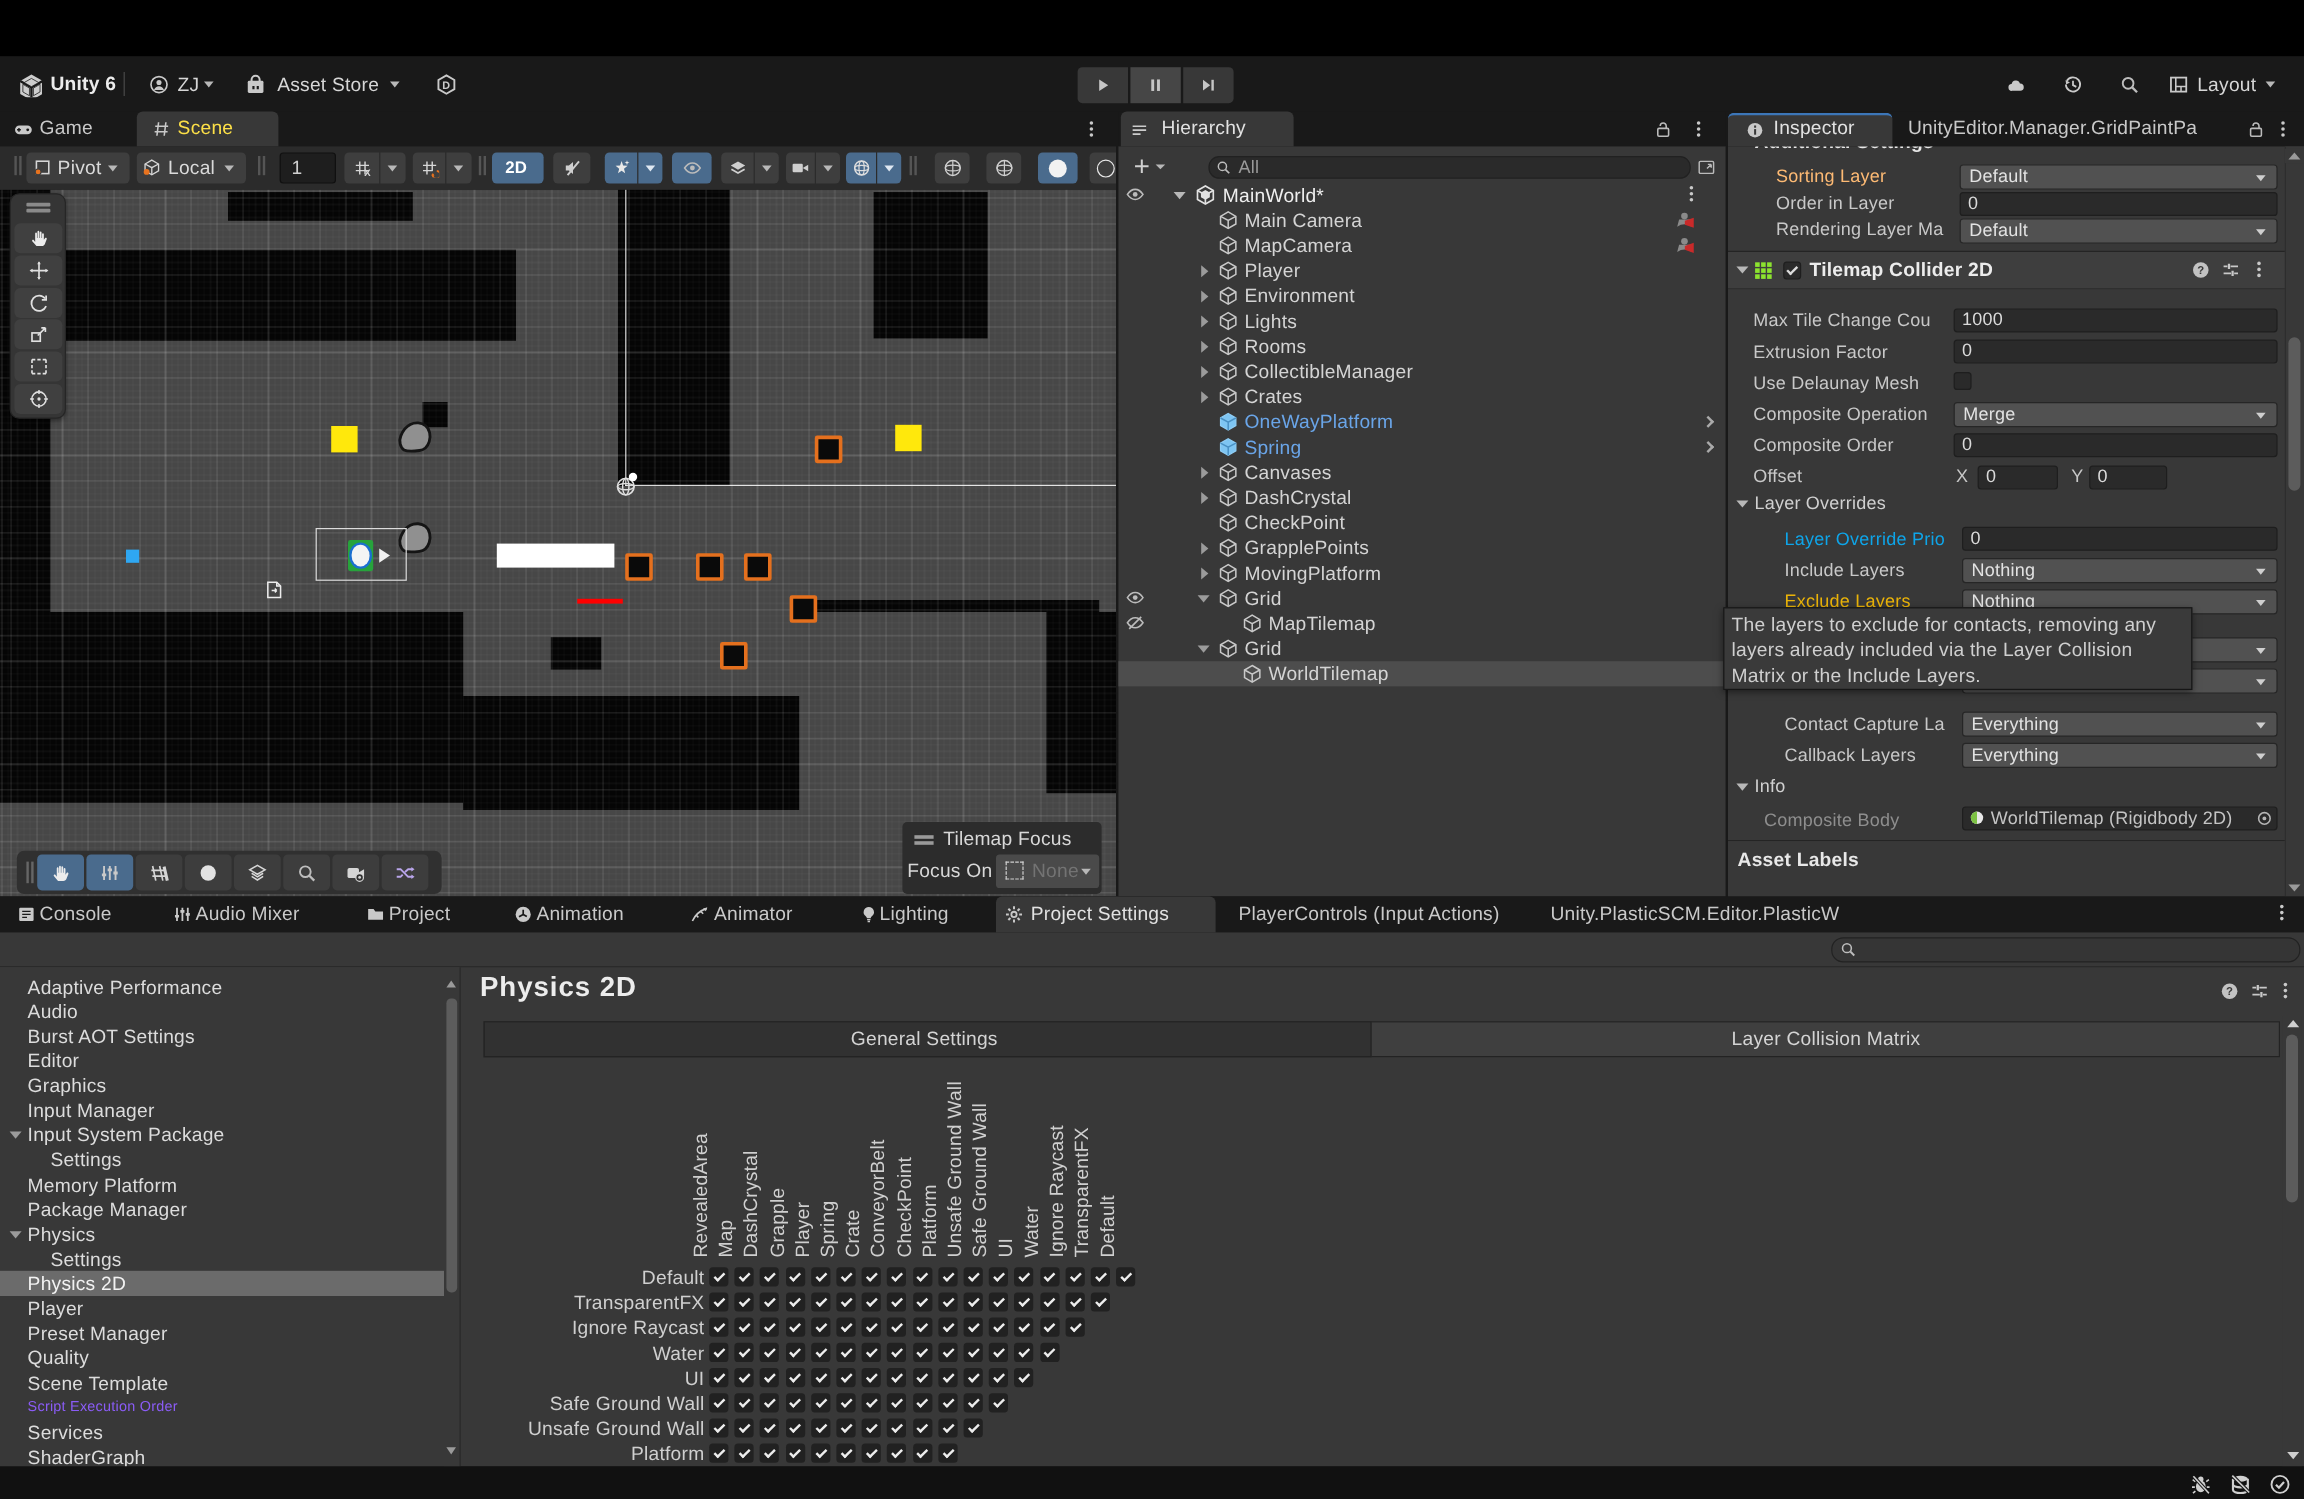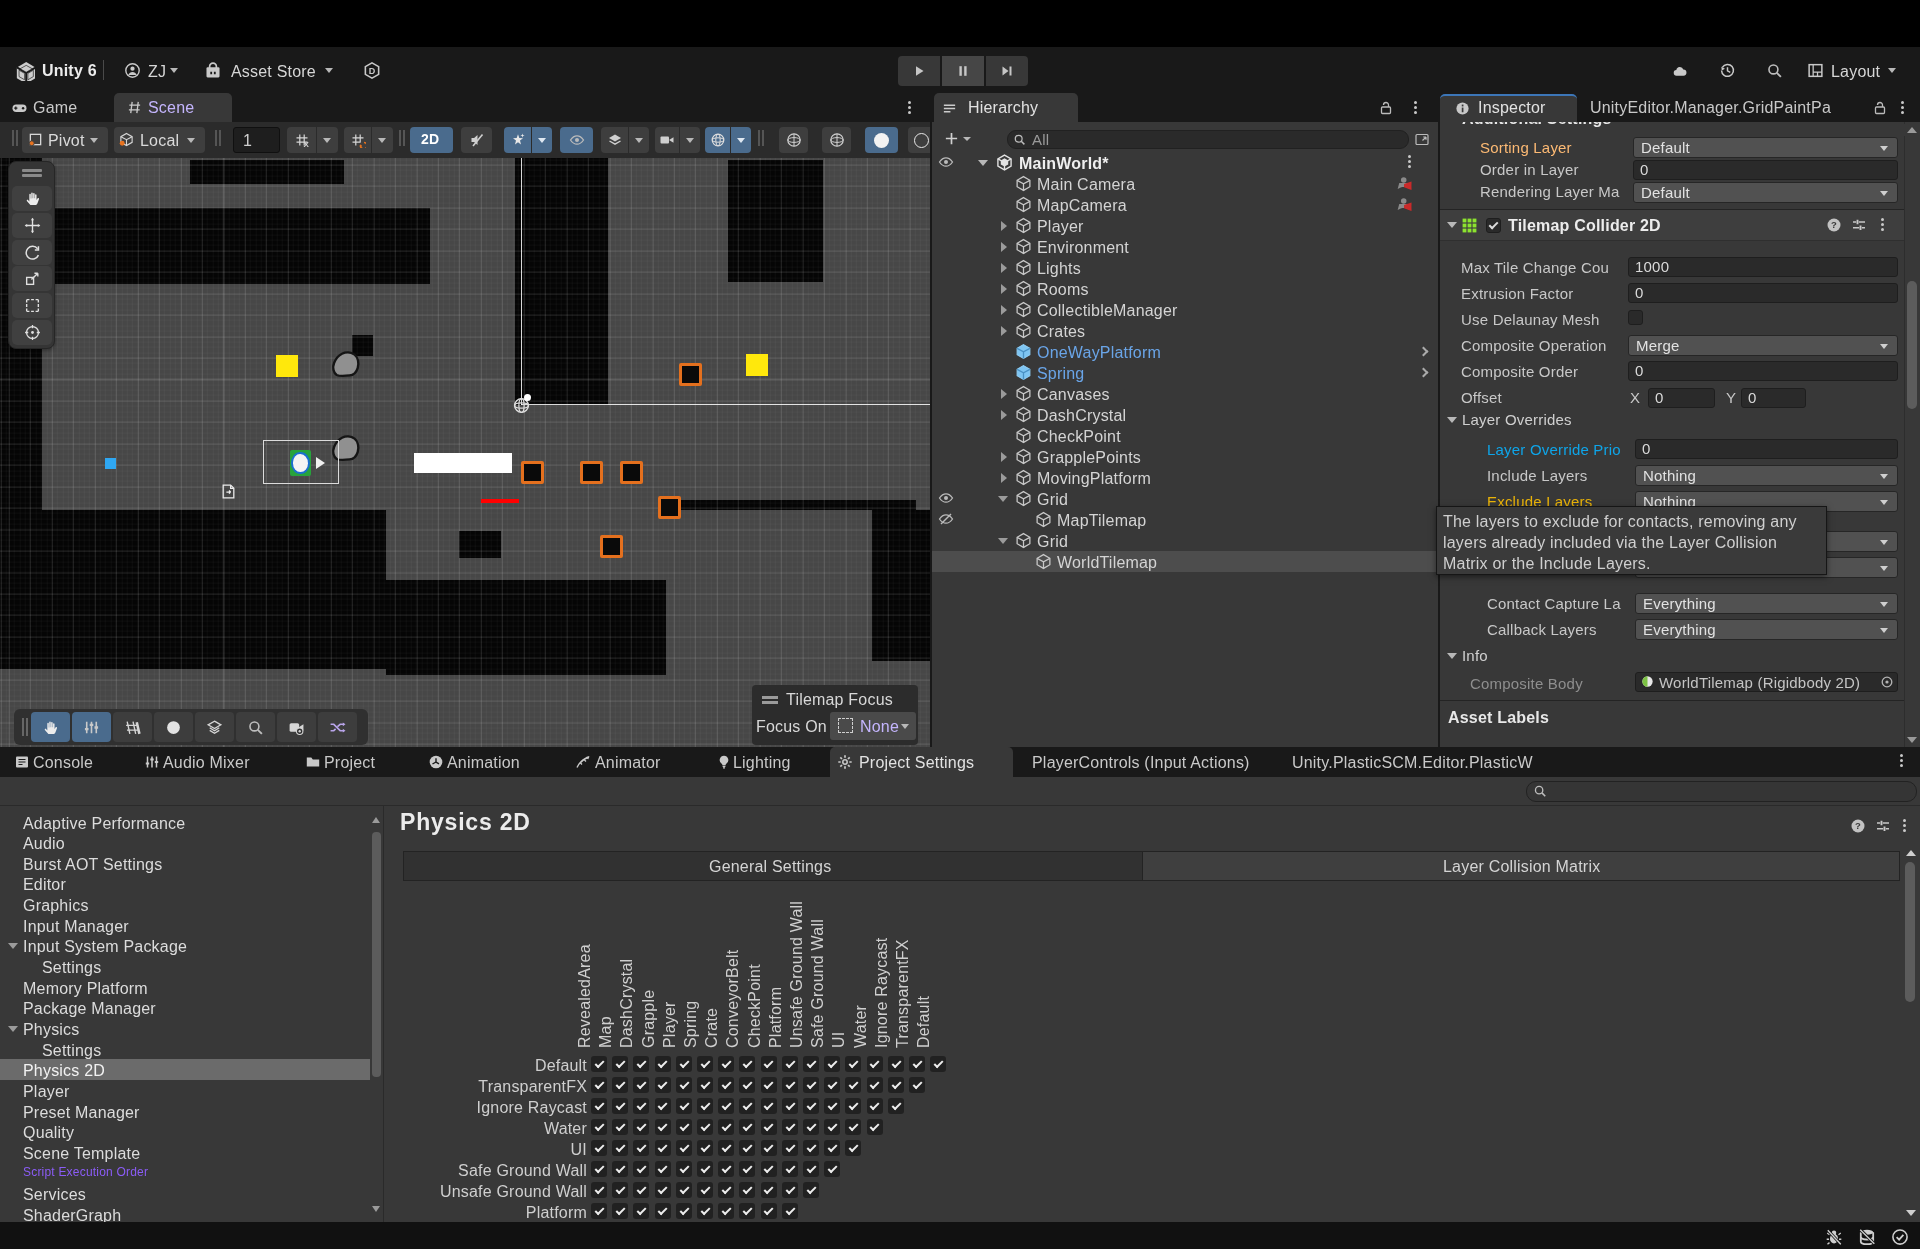--- a/index.html
+++ b/index.html
@@ -80,21 +80,21 @@
 <svg class="ab" style="left:10px;top:100px;" width="19" height="16" viewBox="0 0 16 16" fill="none">
       <rect x="1" y="4.5" width="14" height="7.4" rx="3.7" fill="#c9c9c9"></rect>
       <circle cx="11.6" cy="8.2" r="1.2" fill="#191919"></circle>
       <path d="M4.3 6.6v3.2M2.7 8.2h3.2" stroke="#191919" stroke-width="1.2"></path>
     </svg>
 <div class="ab tx " style="left:33px;top:98px;font-size:16px;color:#c9c9c9">Game</div>
 <div class="ab " style="left:114px;top:93px;width:118px;height:29px;background:#383838;border-radius:5px 5px 0 0"></div>
 <svg class="ab" style="left:127px;top:100px;" width="15" height="15" viewBox="0 0 16 16" fill="none">
       <path d="M5.5 2 4 14M12 2l-1.5 12M2.5 5.5h11.5M2 10.5h11.5" stroke="#c9c9c9" stroke-width="1.4"></path>
     </svg>
-<div class="ab tx " style="left:148px;top:98px;font-size:16px;color:#c4b5fd">Scene</div>
+<div class="ab tx " style="left:148px;top:98px;font-size:16px;color:#fde047">Scene</div>
 <div class="ab" style="left:908px;top:101px;width:3.2px;height:3.2px;border-radius:50%;background:#c9c9c9"></div>
     <div class="ab" style="left:908px;top:106px;width:3.2px;height:3.2px;border-radius:50%;background:#c9c9c9"></div>
     <div class="ab" style="left:908px;top:111px;width:3.2px;height:3.2px;border-radius:50%;background:#c9c9c9"></div>
 <div class="ab " style="left:0px;top:158px;width:930px;height:589px;background-color:#474747"></div>
 <div class="ab blk" style="left:190px;top:160px;width:154px;height:24px;"></div>
 <div class="ab blk" style="left:55px;top:208px;width:375px;height:76px;"></div>
 <div class="ab blk" style="left:0px;top:158px;width:42px;height:352px;"></div>
 <div class="ab blk" style="left:515px;top:158px;width:93px;height:247px;"></div>
 <div class="ab blk" style="left:728px;top:160px;width:95px;height:122px;"></div>
 <div class="ab blk" style="left:352px;top:335px;width:21px;height:21px;"></div>
@@ -230,21 +230,21 @@
         <path d="M13 3.2 15.5 5 13 6.8ZM13 9.2 15.5 11 13 12.8Z" fill="#b9a5ea"></path>
       </svg>
     </div>
 <div class="ab " style="left:752px;top:685px;width:166px;height:60px;background:#2c2c2c;border-radius:4px"></div>
 <div class="ab " style="left:762px;top:696px;width:16px;height:2.5px;background:#9a9a9a"></div>
 <div class="ab " style="left:762px;top:701px;width:16px;height:2.5px;background:#9a9a9a"></div>
 <div class="ab tx " style="left:786px;top:690px;font-size:16px;color:#d8d8d8">Tilemap Focus</div>
 <div class="ab tx " style="left:756px;top:717px;font-size:16px;color:#d8d8d8">Focus On</div>
 <div class="ab " style="left:830px;top:712px;width:86px;height:28px;background:#4a4a4a;border-radius:3px"></div>
 <div class="ab " style="left:838px;top:718px;width:15px;height:15px;border:1.6px dashed #cfcfcf"></div>
-<div class="ab tx " style="left:860px;top:717px;font-size:16px;color:#c4b5fd">None</div>
+<div class="ab tx " style="left:860px;top:717px;font-size:16px;color:#737373">None</div>
 <div class="ab" style="left:901px;top:724px;width:0;height:0;border-left:4.5px solid transparent;border-right:4.5px solid transparent;border-top:5px solid #b8b8b8"></div>
 <div class="ab " style="left:0px;top:122px;width:930px;height:36px;background:#2b2b2b"></div>
 <div class="ab " style="left:12px;top:130px;width:2px;height:16px;background:#555"></div>
 <div class="ab " style="left:16px;top:130px;width:2px;height:16px;background:#555"></div>
 <div class="ab btn" style="left:22px;top:127px;width:86px;height:26px;"></div>
 <svg class="ab" style="left:28px;top:132px;" width="15" height="15" viewBox="0 0 16 16" fill="none">
       <rect x="2.5" y="2.5" width="11" height="11" stroke="#d6d6d6" stroke-width="1.4"></rect>
       <circle cx="4" cy="12" r="2.6" fill="#e8731f" stroke="#3e3e3e" stroke-width="1"></circle>
     </svg>
 <div class="ab tx " style="left:48px;top:131px;font-size:16px;color:#dadada">Pivot</div>
@@ -383,21 +383,21 @@
 <svg class="ab" style="left:1414px;top:131px;" width="16" height="16" viewBox="0 0 16 16" fill="none">
       <rect x="2" y="3.5" width="12" height="10" rx="1" stroke="#bbb" stroke-width="1.2"></rect>
       <path d="M8.5 9.5 12 6M12 6H9.2M12 6v2.8" stroke="#bbb" stroke-width="1.2"></path>
     </svg>
 <div class="ab" style="left:978px;top:160.0px;width:0;height:0;border-left:5.5px solid transparent;border-right:5.5px solid transparent;border-top:6px solid #b8b8b8"></div>
 <svg class="ab" style="left:996px;top:154.0px;" width="17" height="17" viewBox="0 0 16 16" fill="none">
       <path d="M8 1 14.2 4.5v7L8 15 1.8 11.5v-7Z" stroke="#e2e2e2" stroke-width="1.3"></path>
       <path d="M1.8 4.5 8 8l6.2-3.5M8 8v7" stroke="#e2e2e2" stroke-width="1.3"></path>
       <path d="M8 4 11.5 6v3.8L8 11.8 4.5 9.8V6Z" fill="#e2e2e2"></path>
     </svg>
-<div class="ab tx " style="left:1019px;top:154.0px;font-size:16px;font-weight:bold;color:#efefef">MainWorld*</div>
+<div class="ab tx " style="left:1019px;top:154.0px;font-size:16px;font-weight:normal;color:#efefef">MainWorld*</div>
 <div class="ab" style="left:1408px;top:155.0px;width:3.0px;height:3.0px;border-radius:50%;background:#c9c9c9"></div>
     <div class="ab" style="left:1408px;top:160.0px;width:3.0px;height:3.0px;border-radius:50%;background:#c9c9c9"></div>
     <div class="ab" style="left:1408px;top:165.0px;width:3.0px;height:3.0px;border-radius:50%;background:#c9c9c9"></div>
 <svg class="ab" style="left:938px;top:154.0px;" width="16" height="16" viewBox="0 0 16 16" fill="none">
       <path d="M1.5 8c2-3 4-4.2 6.5-4.2S12.5 5 14.5 8c-2 3-4 4.2-6.5 4.2S3.5 11 1.5 8Z" stroke="#bbb" stroke-width="1.3"></path>
       <circle cx="8" cy="8" r="2" fill="#bbb"></circle>
     </svg>
 <svg class="ab" style="left:1015px;top:175.0px;" width="17" height="17" viewBox="0 0 16 16" fill="none">
       <path d="M8 1.5 14 5v6L8 14.5 2 11V5Z" stroke="#c8c8c8" stroke-width="1.2"></path>
       <path d="M2 5l6 3.2L14 5M8 8.2V14.5" stroke="#c8c8c8" stroke-width="1.2"></path>

